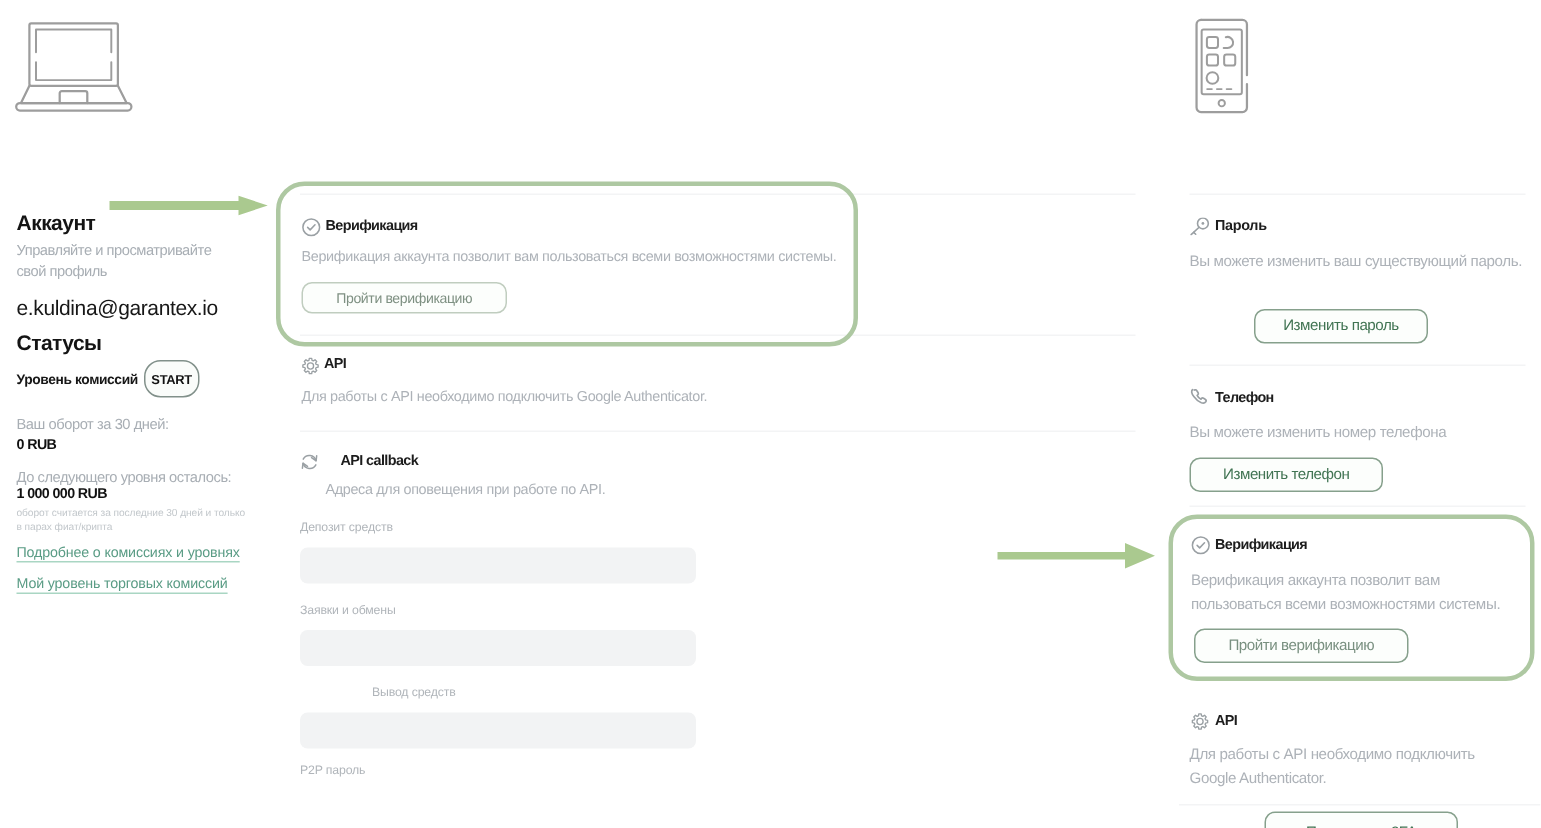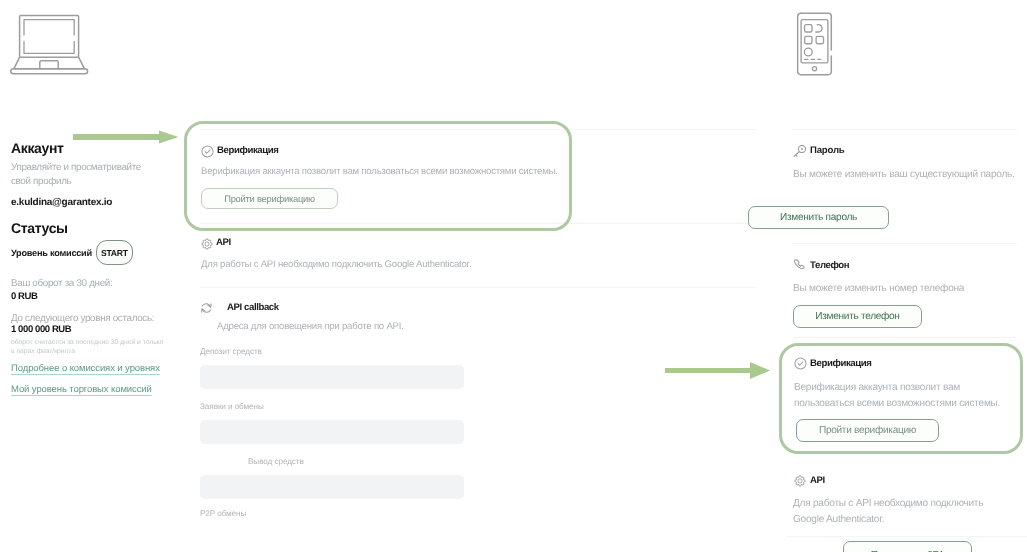--- a/index.html
+++ b/index.html
@@ -7,21 +7,21 @@
        font-family:"Liberation Sans",sans-serif;overflow:hidden;position:relative;
        -webkit-font-smoothing:antialiased;text-rendering:geometricPrecision;}
   .abs{position:absolute;}
   .sep{position:absolute;height:1px;background:#f3f4f5;}
 
   
   #left{position:absolute;left:11px;top:0px;width:185px;}
   #left > *{position:absolute;left:0;white-space:nowrap;}
   .h1{font-size:14px;font-weight:700;color:#141414;letter-spacing:-0.35px;}
   .sub{font-size:9.8px;color:#a8aeb4;letter-spacing:-0.32px;line-height:14px;white-space:normal!important;width:150px;}
-  .email{font-size:10px;font-weight:700;color:#171717;letter-spacing:-0.25px;}
+  .email{font-size:14px;font-weight:400;color:#171717;letter-spacing:-0.25px;}
   .rowlvl{display:flex;align-items:center;}
   .lvl-label{font-size:9.2px;font-weight:700;color:#171717;letter-spacing:-0.25px;}
   .badge{margin-left:4px;border:1.1px solid #81908a;border-radius:11px;box-sizing:border-box;
          width:37px;height:25px;display:inline-flex;align-items:center;justify-content:center;
          font-size:8.6px;font-weight:700;color:#131313;
          background:#fafcfa;letter-spacing:-0.2px;}
   .lbl{font-size:9.8px;color:#a8aeb4;letter-spacing:-0.3px;}
   .val{font-size:9.5px;font-weight:700;color:#111;letter-spacing:-0.4px;}
   .tiny{font-size:6.8px;color:#c2c7cb;line-height:9px;letter-spacing:-0.05px;white-space:normal!important;width:157px;}
   .link{font-size:9.5px;color:#5a9c85;letter-spacing:-0.1px;text-decoration:underline;
@@ -129,41 +129,41 @@
   </div>
   <div class="sec-title" style="left:227px;top:302px;">API callback</div>
   <div class="sec-desc" style="left:217px;top:321px;">Адреса для оповещения при работе по API.</div>
 
   <div class="fld-label" style="left:200px;top:347px;">Депозит средств</div>
   <div class="fld" style="left:200px;top:365px;width:264px;height:24px;"></div>
   <div class="fld-label" style="left:200px;top:402px;text-align:center;">Заявки и обмены</div>
   <div class="fld" style="left:200px;top:420px;width:264px;height:24px;"></div>
   <div class="fld-label" style="left:200px;top:457px;padding-left:48px;">Вывод средств</div>
   <div class="fld" style="left:200px;top:475px;width:264px;height:24px;"></div>
-  <div class="fld-label" style="left:200px;top:509px;">P2P обмены</div>
+  <div class="fld-label" style="left:200px;top:509px;">P2P пароль</div>
 </div>
 
 <div class="sep" style="left:793px;top:129px;width:224px;"></div>
 <div class="sep" style="left:793px;top:243px;width:224px;"></div>
 <div class="sep" style="left:793px;top:337px;width:224px;"></div>
 <div class="sep" style="left:786px;top:536px;width:241px;"></div>
 
 <div id="right">
 
   <div style="left:793px;top:144px;">
     <svg width="14" height="12" viewBox="0 0 15 13" fill="none" stroke="#9aa0a4" stroke-width="1.15">
       <circle cx="9.6" cy="4.3" r="3.9"></circle>
       <path d="M6.85 7.05 1.1 12.4" stroke-linecap="round" stroke-linejoin="round"></path>
       <path d="M2.9 10.7 4.4 12.1" stroke-linecap="round"></path>
       <circle cx="9.6" cy="4.3" r="1" fill="#9aa0a4" stroke="none"></circle>
     </svg>
   </div>
   <div class="sec-title" style="left:810px;top:144.5px;letter-spacing:-0.2px;">Пароль</div>
   <div class="r-desc" style="left:793px;top:167px;width:232px;">Вы можете изменить ваш существующий пароль.</div>
-  <div class="btn-out btn-m" style="left:748px;top:206px;width:141px;height:23px;">Изменить пароль</div>
+  <div class="btn-out btn-m" style="left:836px;top:206px;width:116px;height:23px;">Изменить пароль</div>
 
   <div style="left:793px;top:258px;">
     <svg width="14" height="13" viewBox="0 0 14 14" fill="none" stroke="#9aa0a4" stroke-width="1.2">
       <path d="M1.6 1.9c-.95 1.05-.6 2.9.95 4.9 1.6 2.15 3.8 3.9 5.4 4.5 1.5.5 2.65.1 3.2-.7.45-.7.25-1.4-.45-1.85l-1.15-.7c-.6-.35-1.15-.25-1.5.25l-.35.45c-1.05-.45-2.2-1.6-2.75-2.75l.45-.35c.45-.35.6-.9.25-1.5l-.8-1.25C4.35 2 3.55 1.75 2.85 2.2" stroke-linecap="round" stroke-linejoin="round"></path>
     </svg>
   </div>
   <div class="sec-title" style="left:810px;top:259.5px;">Телефон</div>
   <div class="r-desc" style="left:793px;top:281px;width:232px;">Вы можете изменить номер телефона</div>
   <div class="btn-out btn-m" style="left:793px;top:305px;width:129px;height:23px;">Изменить телефон</div>
 

